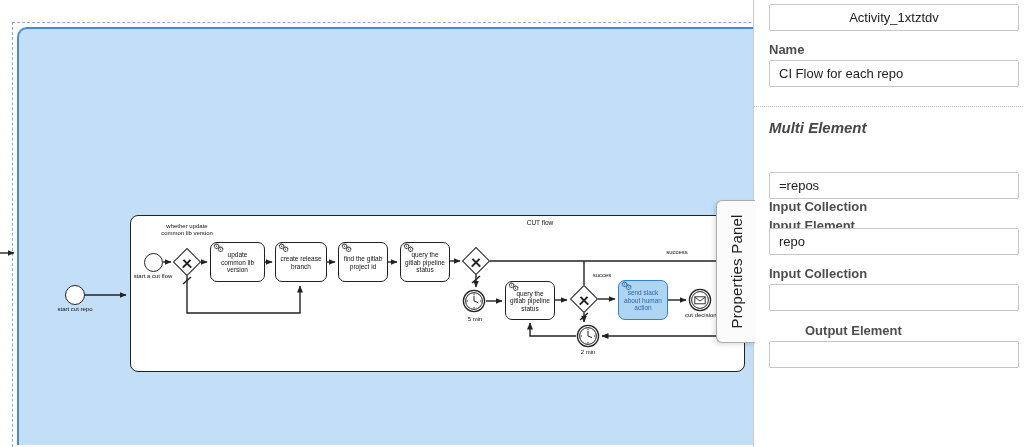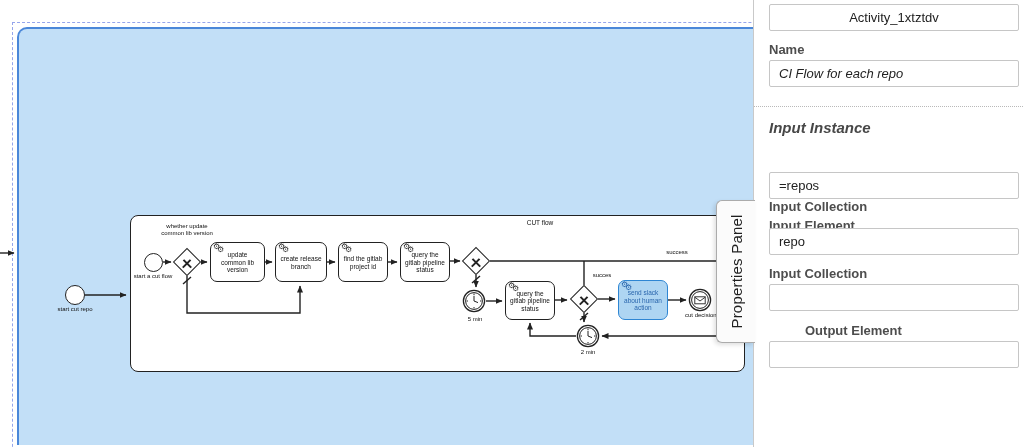--- a/index.html
+++ b/index.html
@@ -213,22 +213,22 @@
   <div class="bpmn-label" style="left:568px;top:349px;width:40px;">2 min</div>
 
   <div class="props-tab">
     <span>Properties Panel</span>
   </div>
 
   <div class="props-panel">
     <input class="pp-input" style="top: 4px; text-align: center;" value="Activity_1xtztdv">
     <div class="field-label" style="top:42px;">Name</div>
     <div class="pp-divider"></div>
-    <input class="pp-input" style="top: 60px; font-style: italic;" value="CI Flow for each repo">
-    <div class="pp-heading">Input Instance</div>
+    <input class="pp-input" style="top: 60px;" value="CI Flow for each repo">
+    <div class="pp-heading">Multi Element</div>
 
     <div class="field-label" style="top:160px;margin-top:39px;">Input Collection</div>
     <input class="pp-input" style="top: 172px;" value="=repos">
 
     <div class="field-label" style="top:218px;">Input Element</div>
     <input class="pp-input" style="top: 228px;" value="repo">
 
     <div class="field-label" style="top:266px;">Input Collection</div>
     <input class="pp-input" style="top: 284px;" value="">
 

